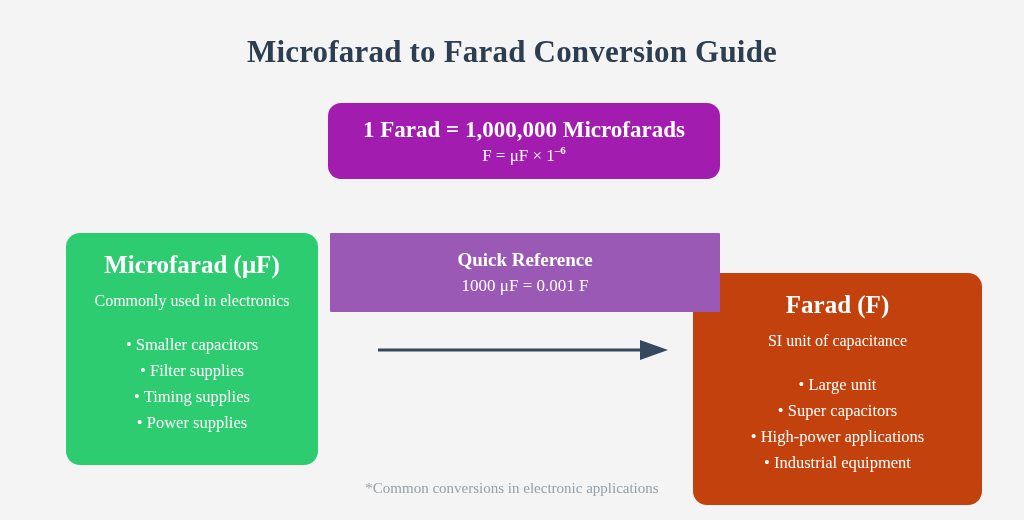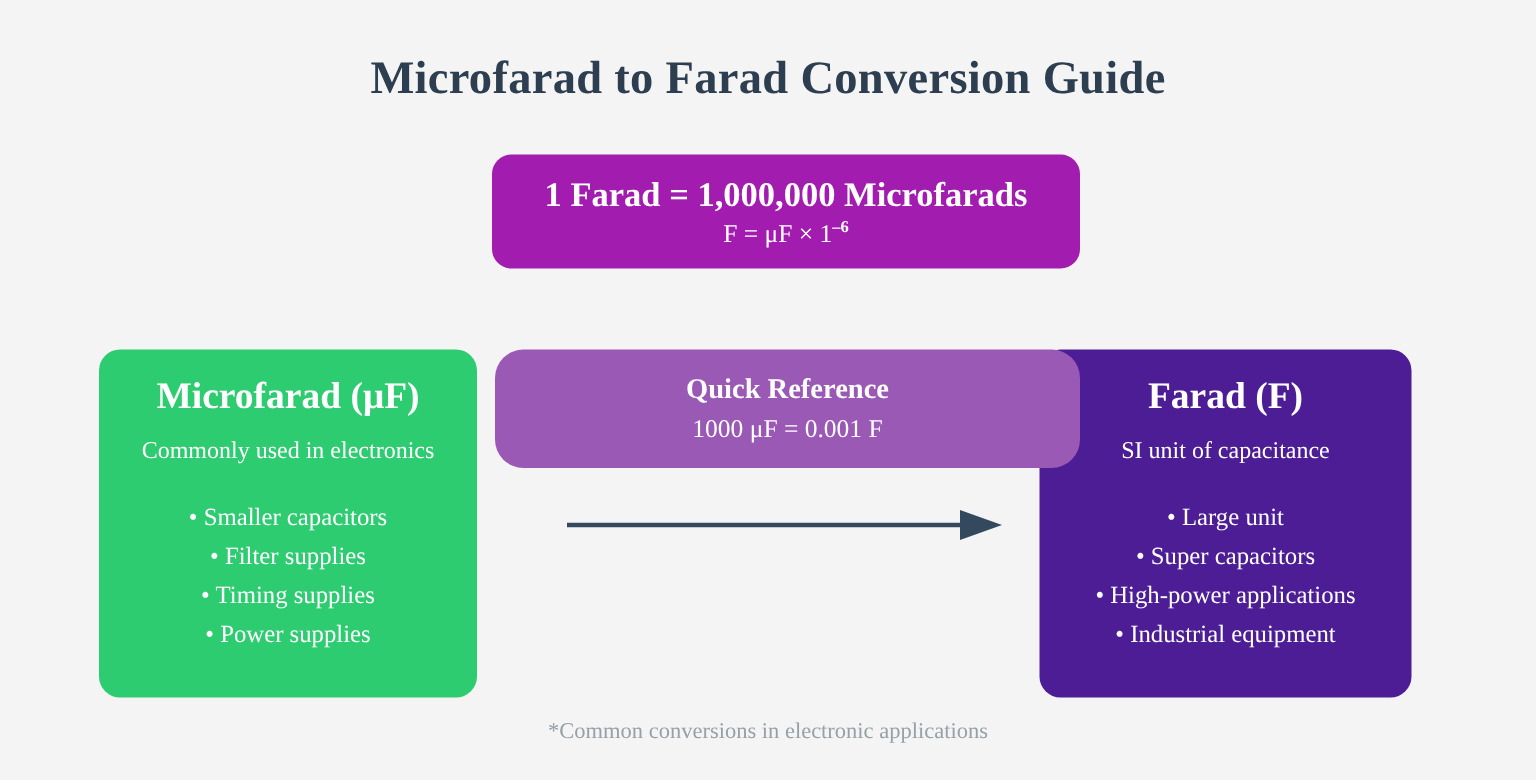--- a/index.html
+++ b/index.html
@@ -79,22 +79,23 @@
     text-align: center;
     padding-top: 18px;
   }
   .panel-left {
     left: 66px;
     width: 252px;
     background: #2ecc71;
   }
   .panel-right {
     left: 693px;
-    width: 248px;
-    background: #4c1d95;
+    width: 289px;
+    background: #c2410c;
+    margin-top: 40px;
   }
   .panel-title {
     font-size: 25px;
     font-weight: bold;
     line-height: 1.15;
     margin-bottom: 11px;
   }
   .panel-subtitle {
     font-size: 16px;
     line-height: 1.2;
@@ -110,21 +111,21 @@
   }
 
   
   .quick-ref {
     position: absolute;
     left: 330px;
     top: 233px;
     width: 390px;
     height: 79px;
     background: #9b59b6;
-    border-radius: 19px;
+    border-radius: 1px;
     box-sizing: border-box;
     display: flex;
     flex-direction: column;
     align-items: center;
     justify-content: center;
     color: #ffffff;
     z-index: 5;
   }
   .quick-ref-title {
     font-size: 19px;

